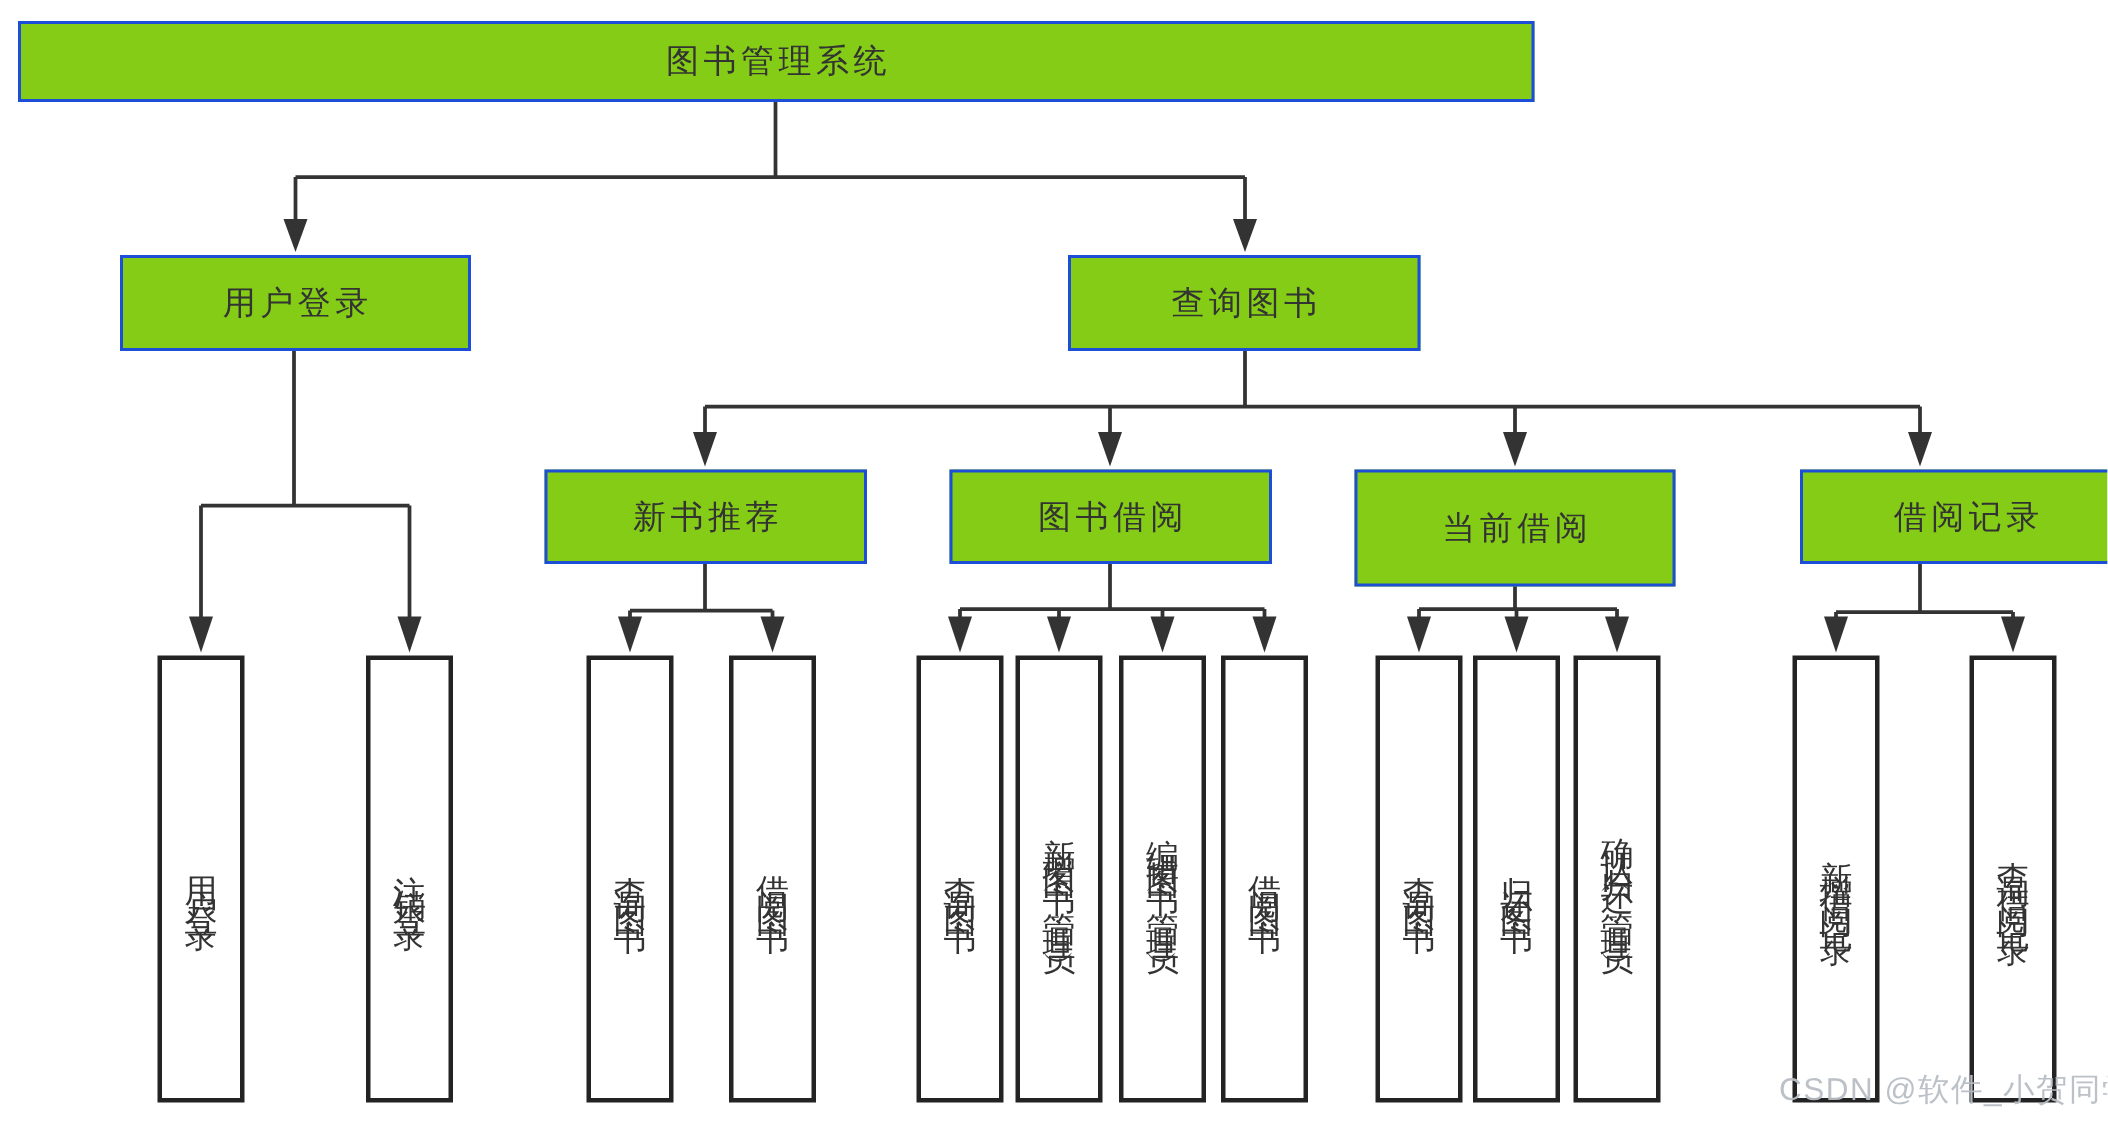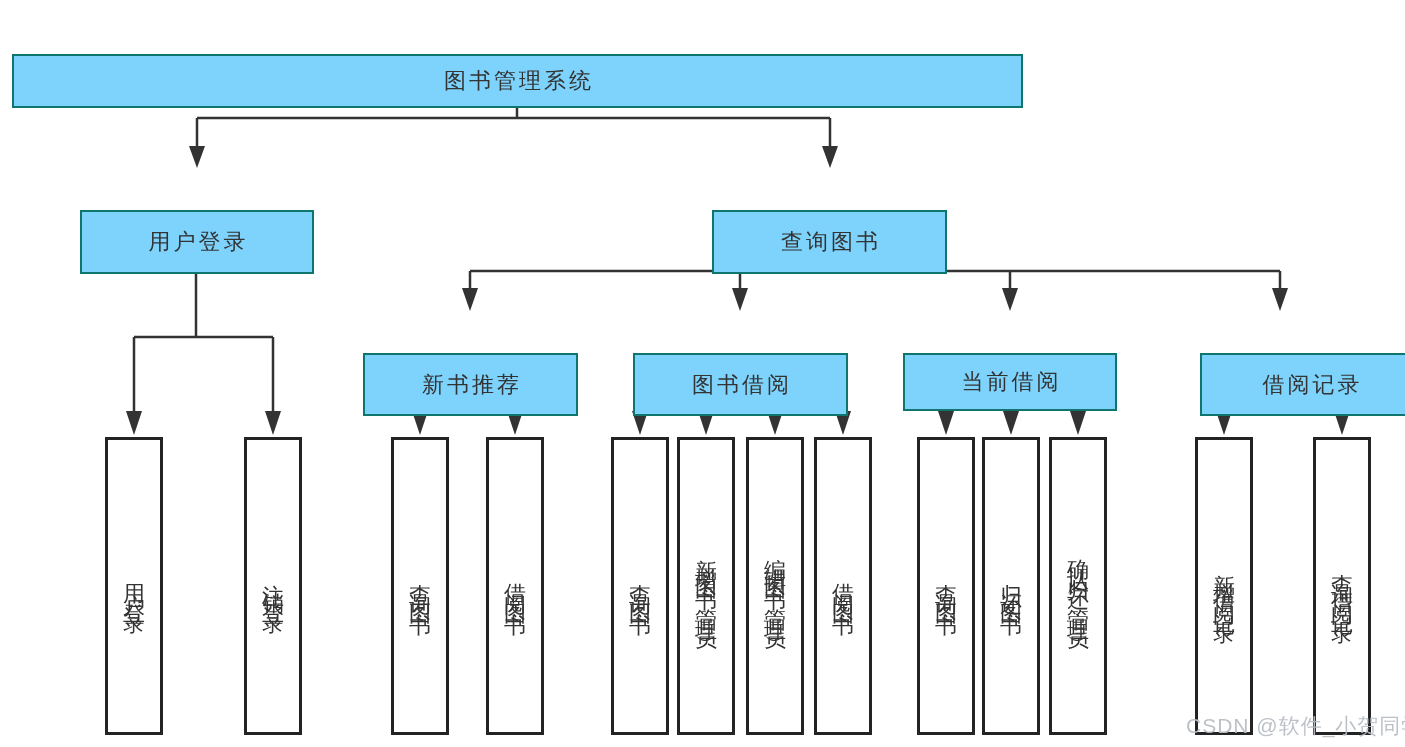--- a/index.html
+++ b/index.html
@@ -4,23 +4,23 @@
 <style>
   html,body{margin:0;padding:0;background:#ffffff;}
   .canvas{
     position:relative;width:1405px;height:747px;background:#ffffff;overflow:hidden;
     font-family:"Liberation Sans","DejaVu Sans",sans-serif;color:#333333;
   }
   .connector-layer{position:absolute;left:0;top:0;width:1405px;height:747px;pointer-events:none;}
   .connector-layer path{stroke:#333333;stroke-width:2.5;fill:none;}
   .connector-layer polygon{fill:#333333;stroke:none;}
   .hnode{
-    position:absolute;box-sizing:border-box;border:2px solid #0f766e;background:#7dd3fc;
+    position:absolute;box-sizing:border-box;border:2px solid #1d4ed8;background:#84cc16;
     display:flex;align-items:center;justify-content:center;
-    font-size:22px;letter-spacing:3px;text-indent:3px;white-space:nowrap;margin-top:40px;
+    font-size:22px;letter-spacing:3px;text-indent:3px;white-space:nowrap;
   }
   .root{border-width:2px;}
   .leaf{
     position:absolute;box-sizing:border-box;top:437px;width:58px;height:298px;
     border:3px solid #232323;background:#ffffff;
     writing-mode:vertical-rl;text-orientation:mixed;
     text-align:center;line-height:52px;font-size:22px;letter-spacing:10px;
     overflow:hidden;
   }
   .watermark{
@@ -93,21 +93,21 @@
   <div class="hnode" style="left:712px;top:170px;width:235px;height:64px">
     <span>查询图书</span>
   </div>
 
   <div class="hnode" style="left:633px;top:313px;width:215px;height:63px">
     <span>图书借阅</span>
   </div>
   <div class="hnode" style="left:363px;top:313px;width:215px;height:63px">
     <span>新书推荐</span>
   </div>
-  <div class="hnode" style="left:903px;top:313px;width:214px;height:58px">
+  <div class="hnode" style="left:903px;top:313px;width:214px;height:78px">
     <span>当前借阅</span>
   </div>
   <div class="hnode" style="left:1200px;top:313px;width:222px;height:63px">
     <span>借阅记录</span>
   </div>
 
   <div class="leaf" style="left:105px">用户登录</div>
   <div class="leaf" style="left:244px">注销登录</div>
 
   <div class="leaf" style="left:391px">查询图书</div>

